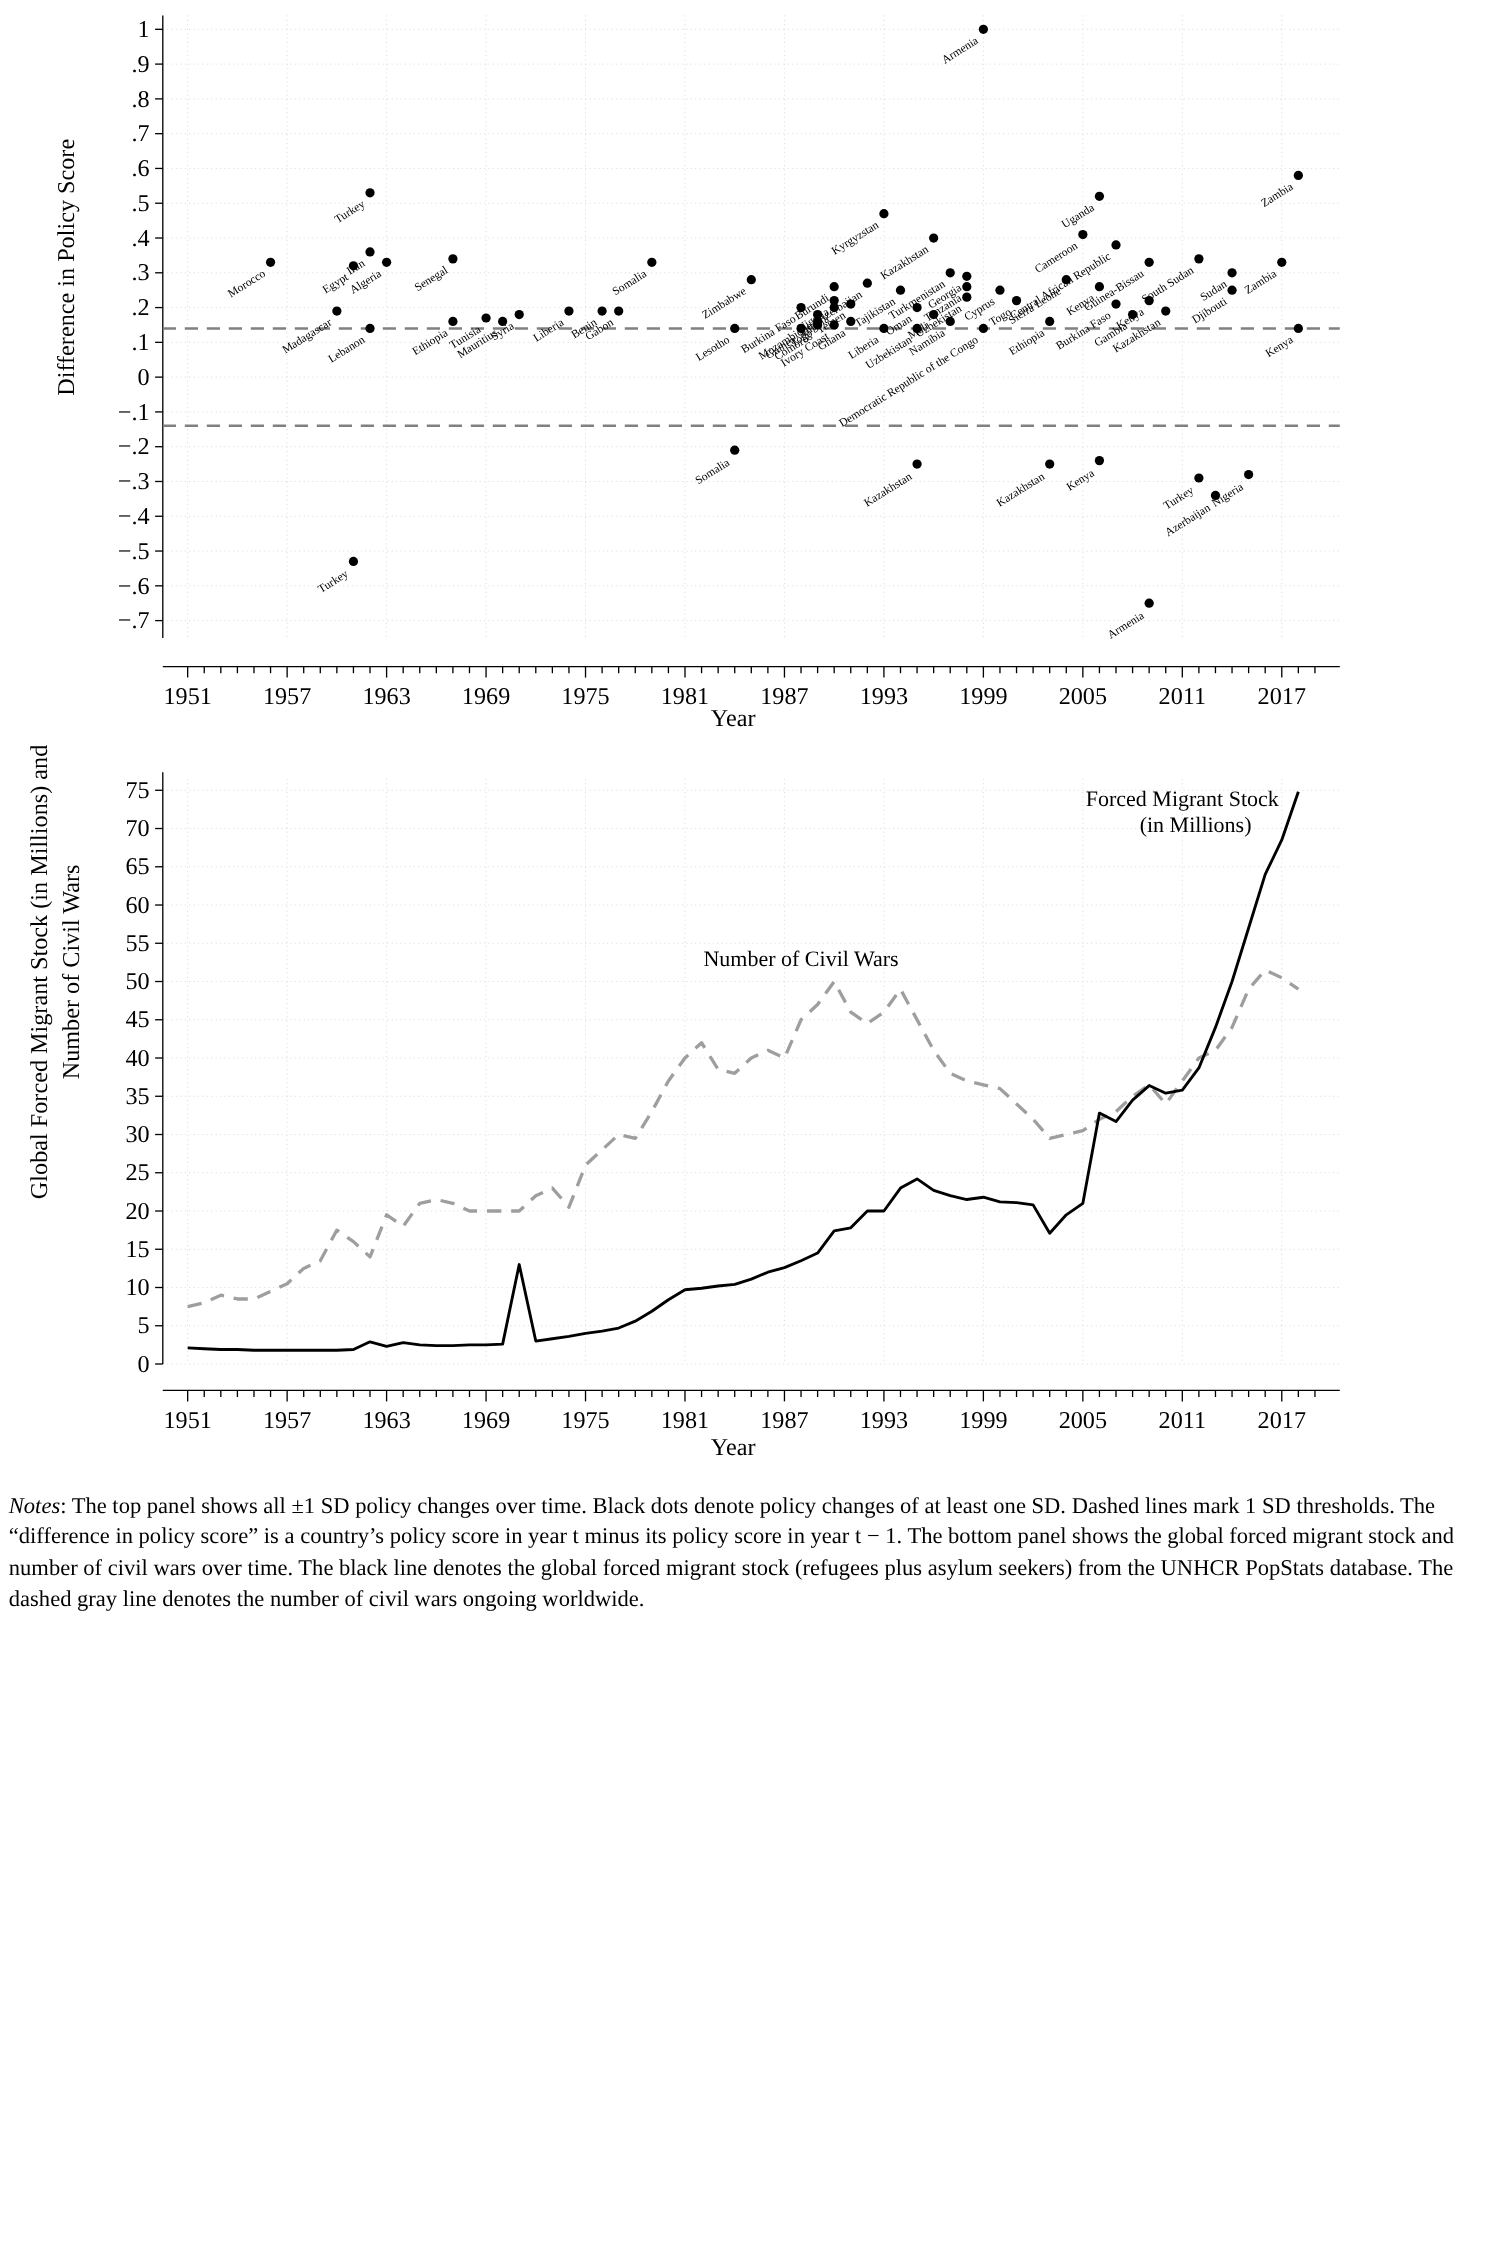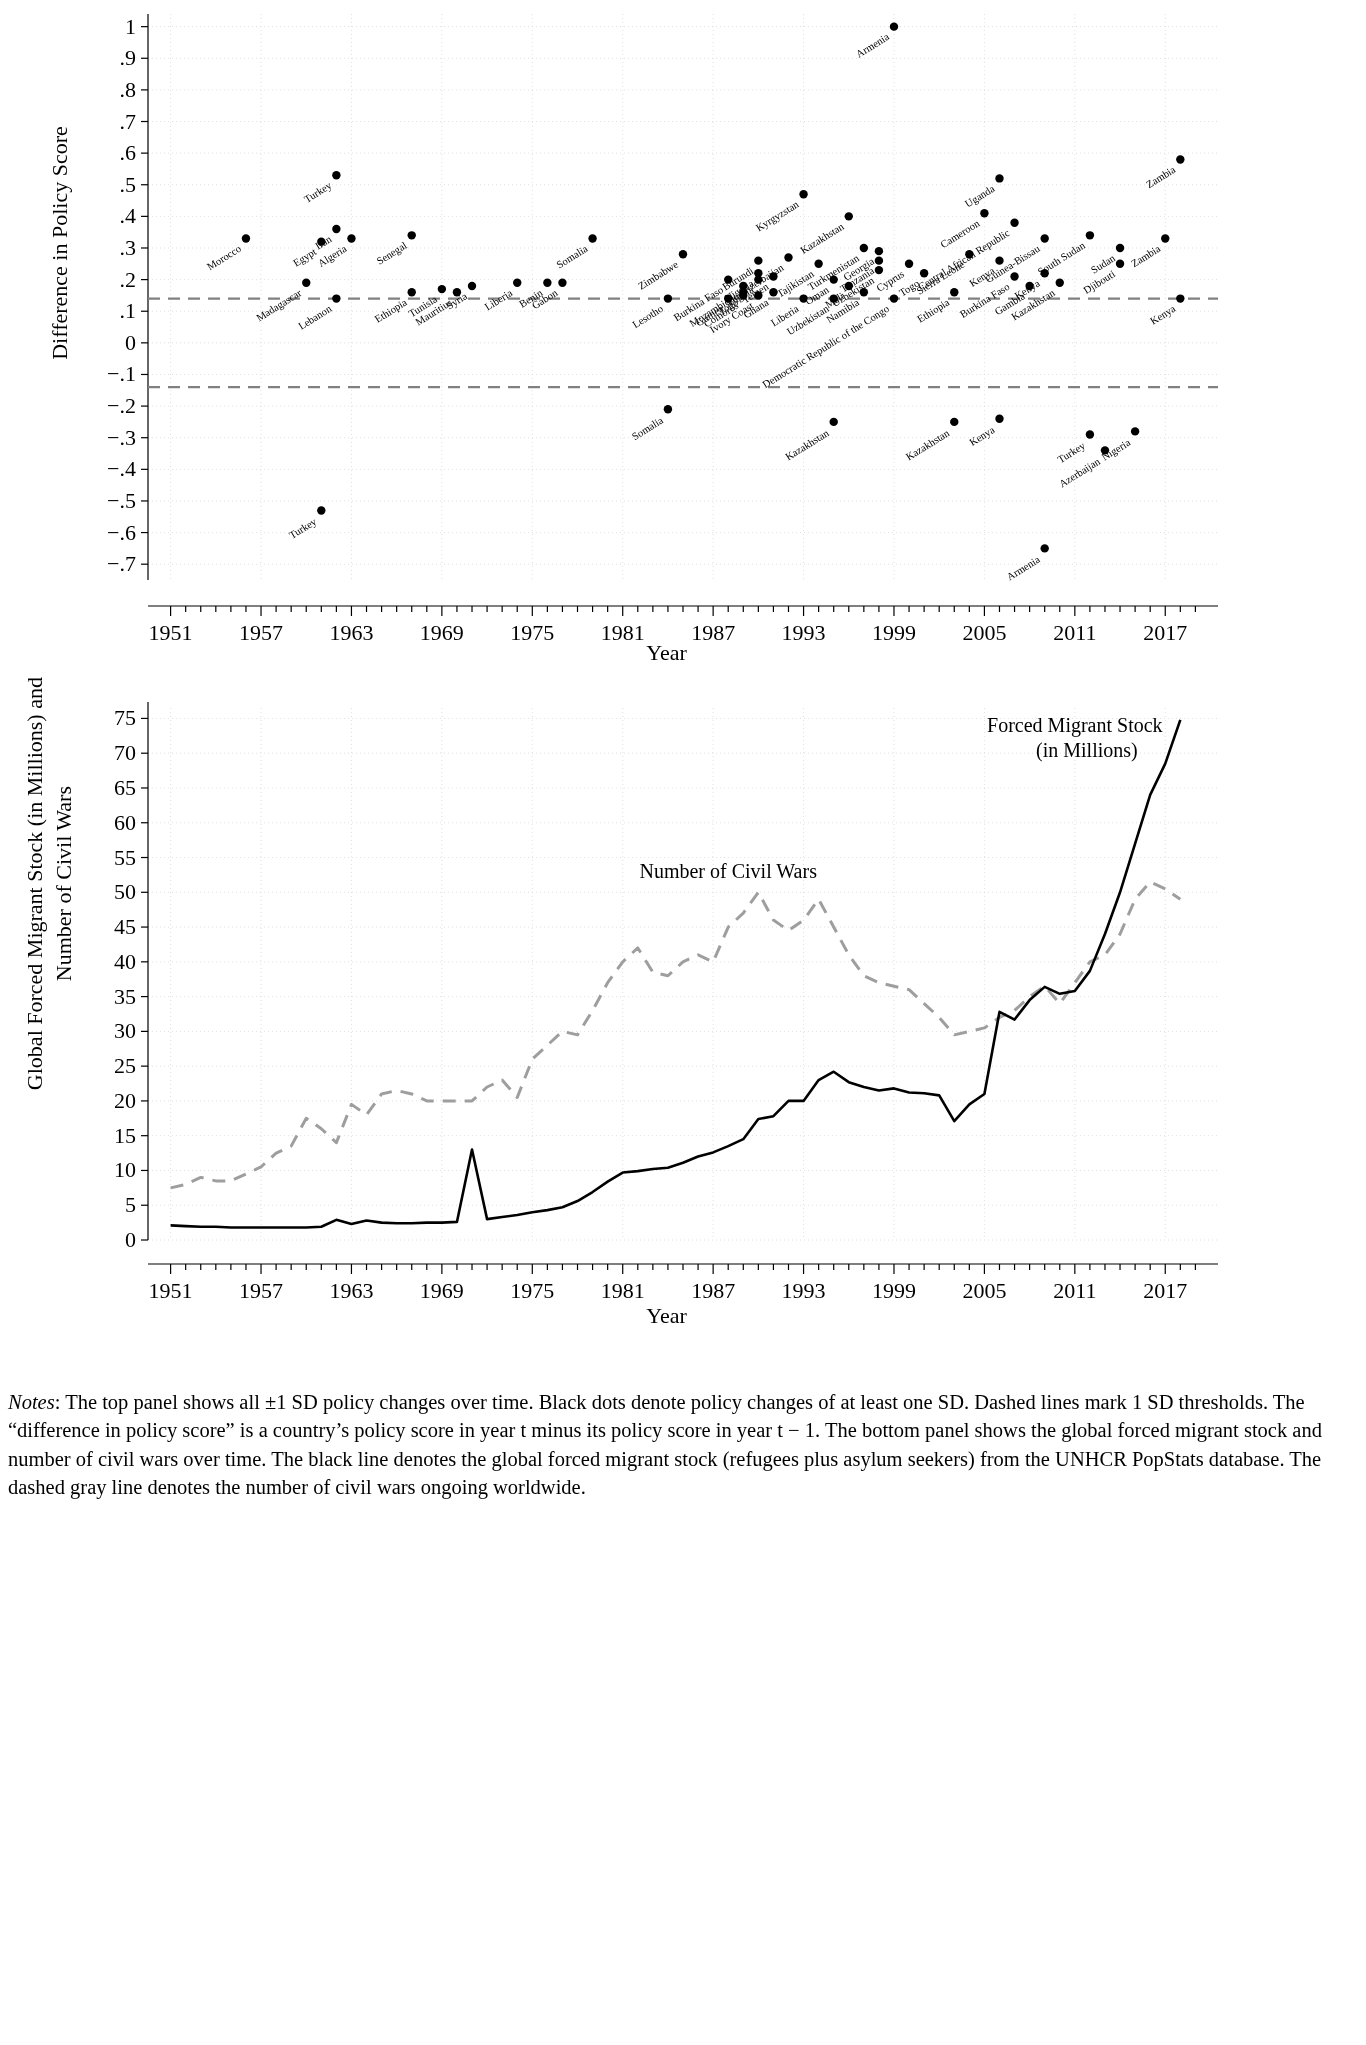--- a/index.html
+++ b/index.html
@@ -36,21 +36,20 @@
     height: 660px;
   }
   #notes {
     position: absolute;
     left: 8px;
     top: 1355px;
     width: 1330px;
     font-size: 20.5px;
     line-height: 1.38;
     font-family: "Liberation Serif", serif;
-    margin-top: 33px;
   }
   #notes .nt { font-style: italic; }
   .axis-title {
     font-size: 22px;
     font-family: "Liberation Serif", serif;
   }
   .ylabel-a {
     position: absolute;
     left: -150px;
     top: 230px;

